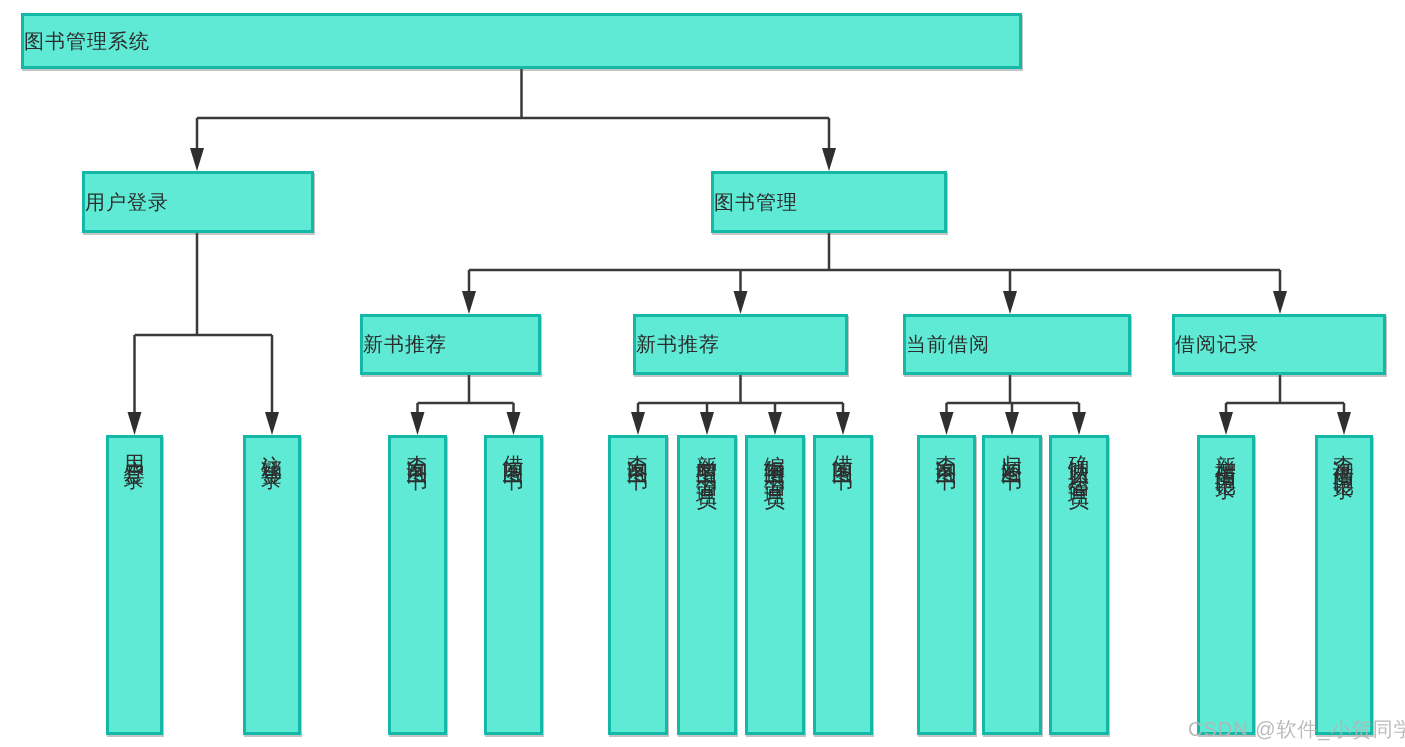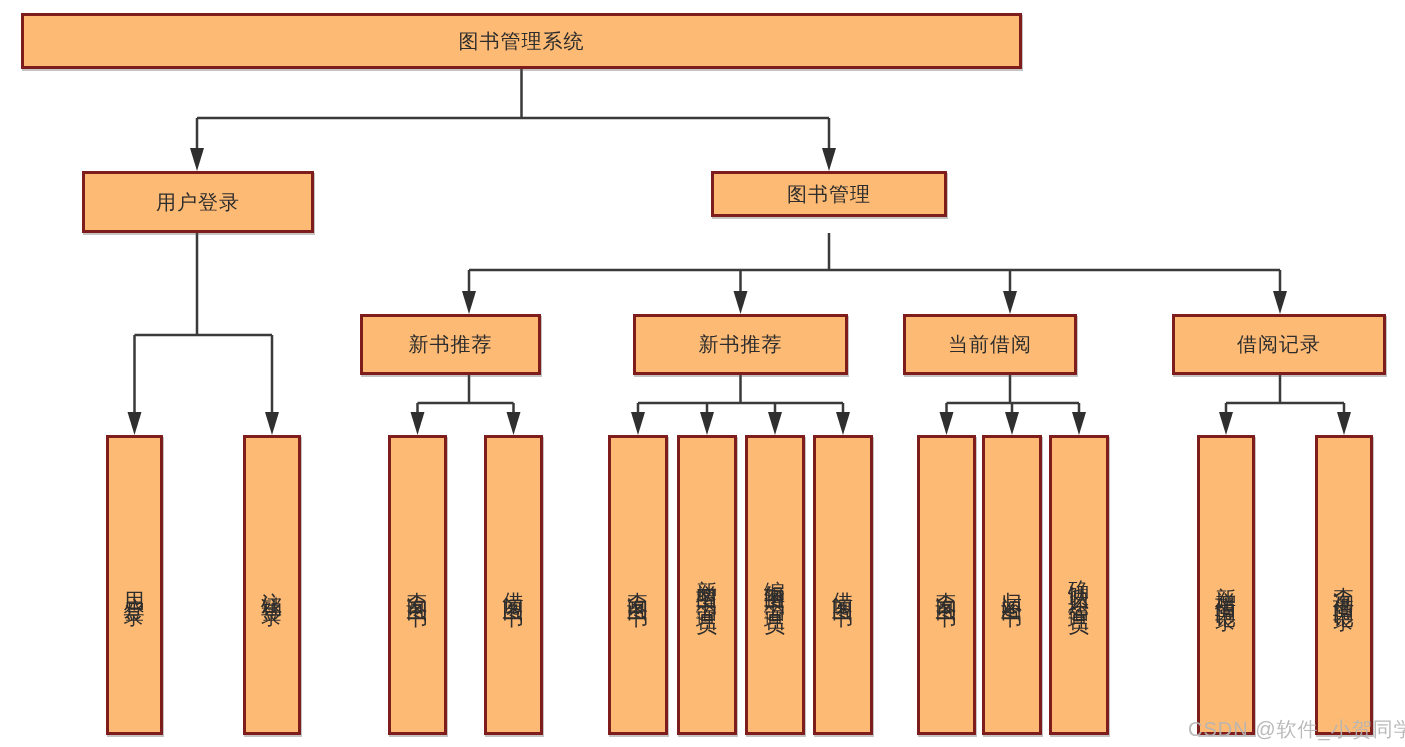--- a/index.html
+++ b/index.html
@@ -2,22 +2,22 @@
 <html><head>
 <meta charset="utf-8">
 <style>
   html,body { margin:0; padding:0; background:#ffffff; }
   #stage {
     position:relative; width:1405px; height:747px; background:#ffffff;
     font-family:"Liberation Sans","DejaVu Sans",sans-serif; overflow:hidden;
   }
   .node {
     position:absolute; box-sizing:border-box;
-    border:3px solid #7f1d1d; background:#fdba74;
-    display:flex; align-items:center; justify-content:center;
+    border:3px solid #14b8a6; background:#5eead4;
+    display:flex; align-items:center; 
     color:#2d2d2d; box-shadow:1px 2px 0 rgba(90,90,90,0.35);
   }
   .h-node { font-size:20px; letter-spacing:1px; }
   .leaf {
     writing-mode:vertical-rl; text-orientation:mixed;
     font-size:21px; letter-spacing:5px; line-height:1;
   }
   #connectors { position:absolute; left:0; top:0; z-index:0; }
   .node { z-index:1; }
   #watermark {
@@ -62,31 +62,31 @@
     </g>
   </svg>
 
   <div class="node h-node" style="left:21px;top:13px;width:1001px;height:56px">
     <span>图书管理系统</span>
   </div>
 
   <div class="node h-node" style="left:82px;top:171px;width:232px;height:62px">
     <span>用户登录</span>
   </div>
-  <div class="node h-node" style="left:711px;top:171px;width:236px;height:46px">
+  <div class="node h-node" style="left:711px;top:171px;width:236px;height:62px">
     <span>图书管理</span>
   </div>
 
   <div class="node h-node" style="left:360px;top:314px;width:181px;height:61px">
     <span>新书推荐</span>
   </div>
   <div class="node h-node" style="left:633px;top:314px;width:215px;height:61px">
     <span>新书推荐</span>
   </div>
-  <div class="node h-node" style="left:903px;top:314px;width:174px;height:61px">
+  <div class="node h-node" style="left:903px;top:314px;width:228px;height:61px">
     <span>当前借阅</span>
   </div>
   <div class="node h-node" style="left:1172px;top:314px;width:214px;height:61px">
     <span>借阅记录</span>
   </div>
 
   <div class="node leaf" style="left:106px;top:435px;width:57px;height:300px">
     <span>用户登录</span>
   </div>
   <div class="node leaf" style="left:243px;top:435px;width:58px;height:300px">

